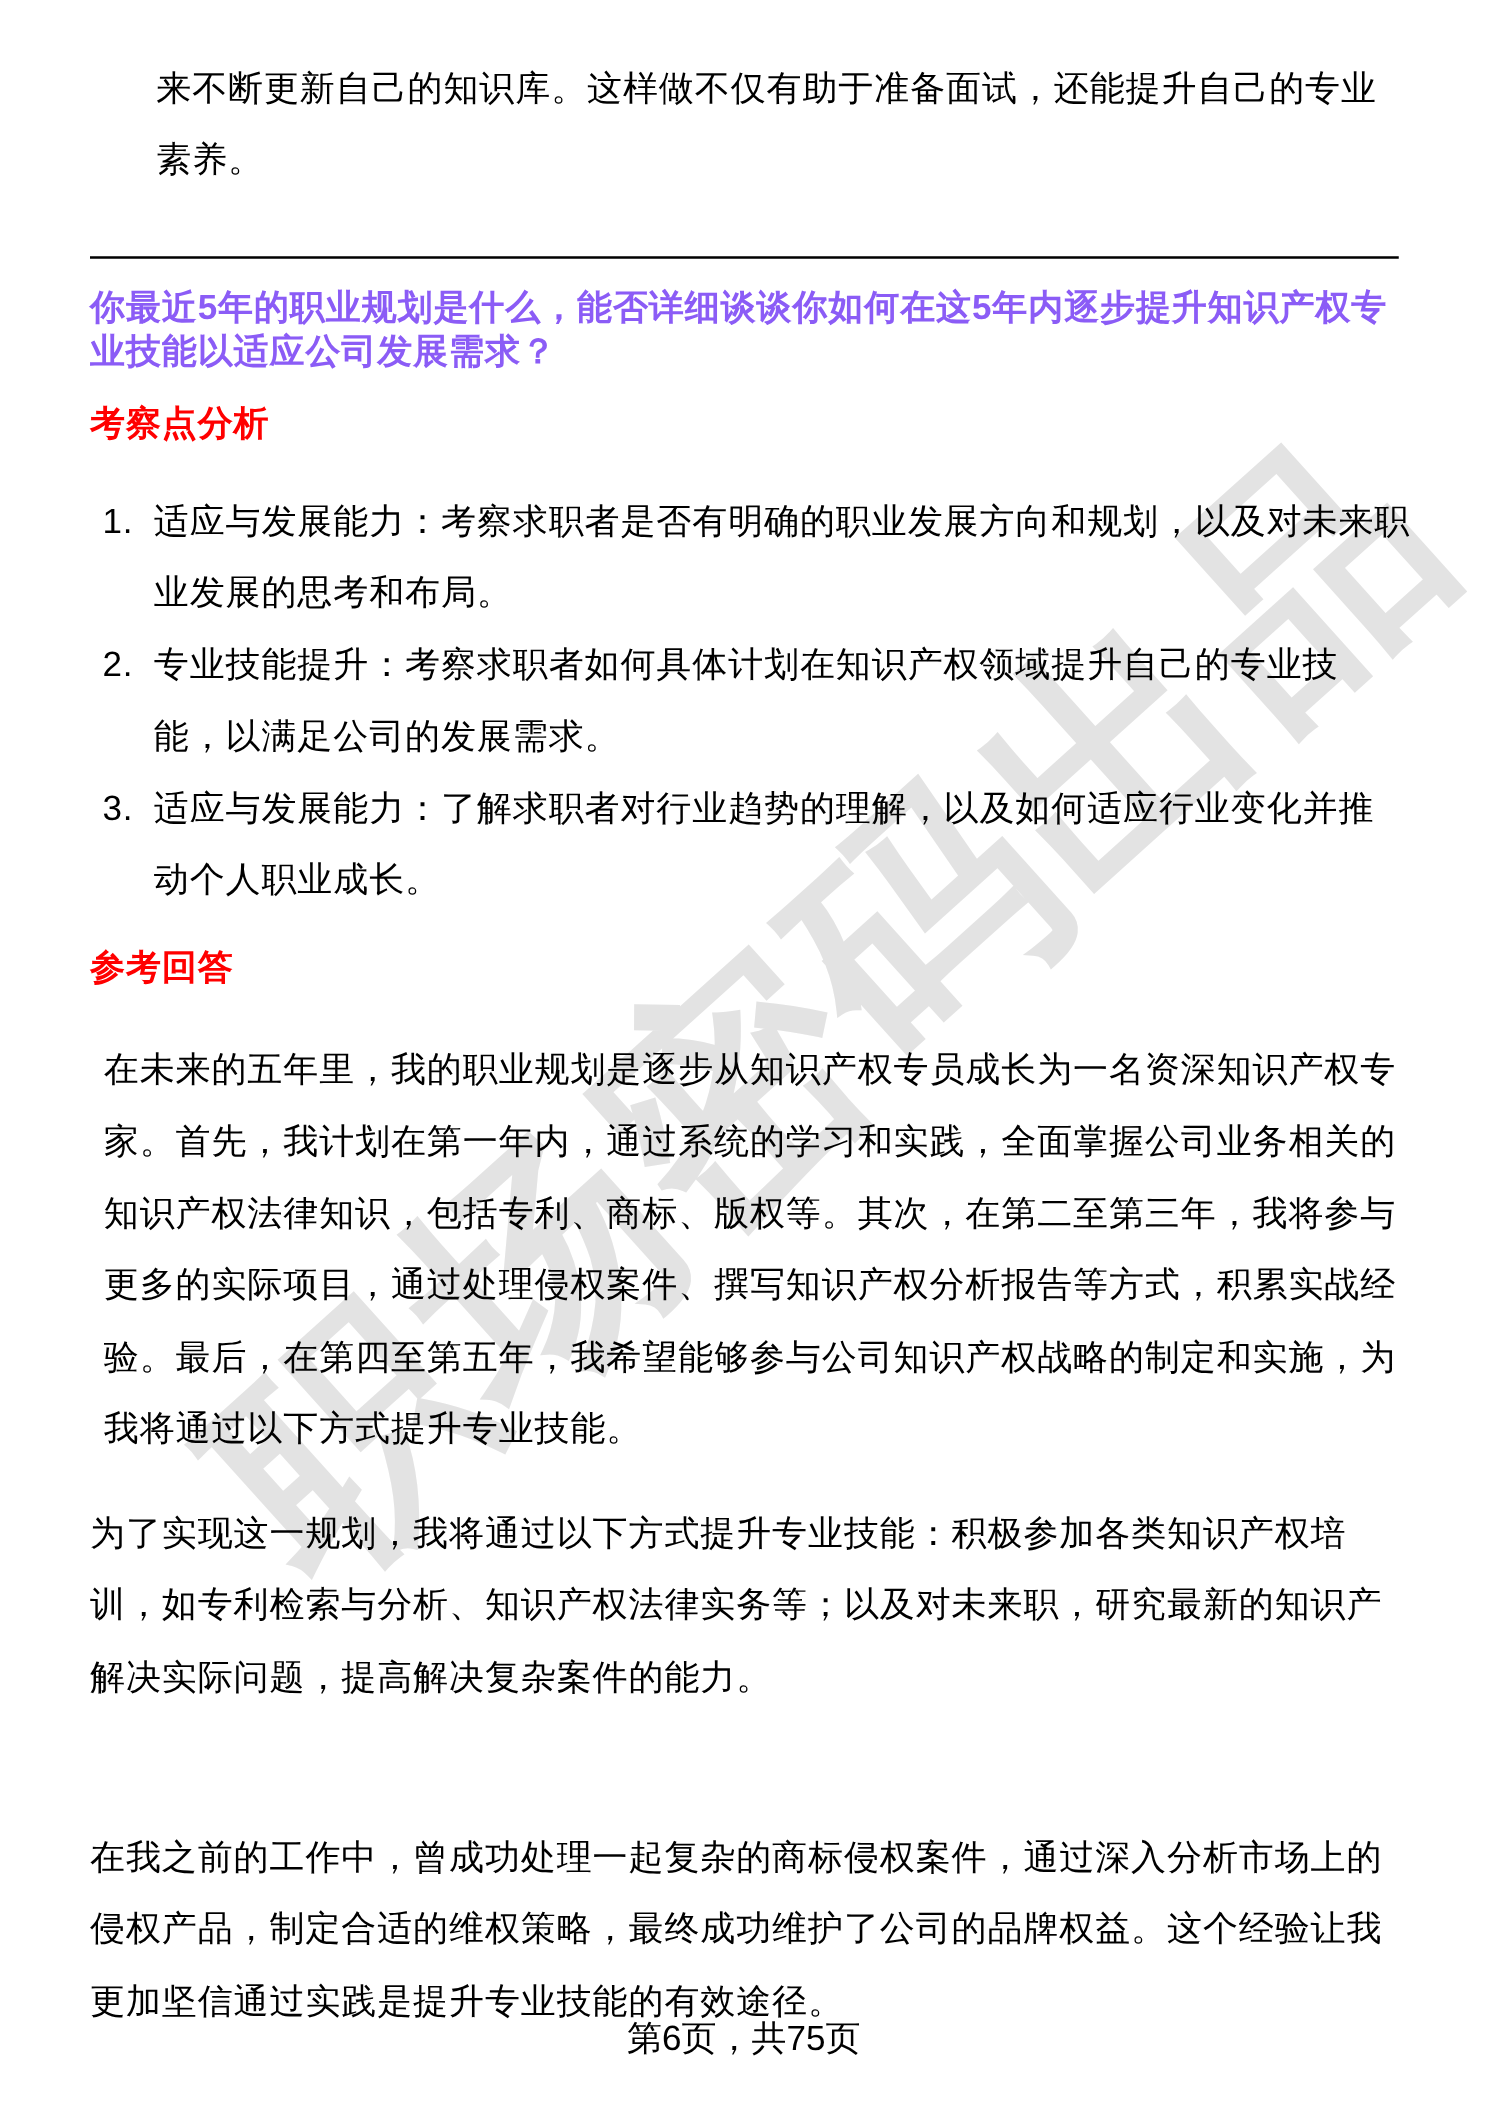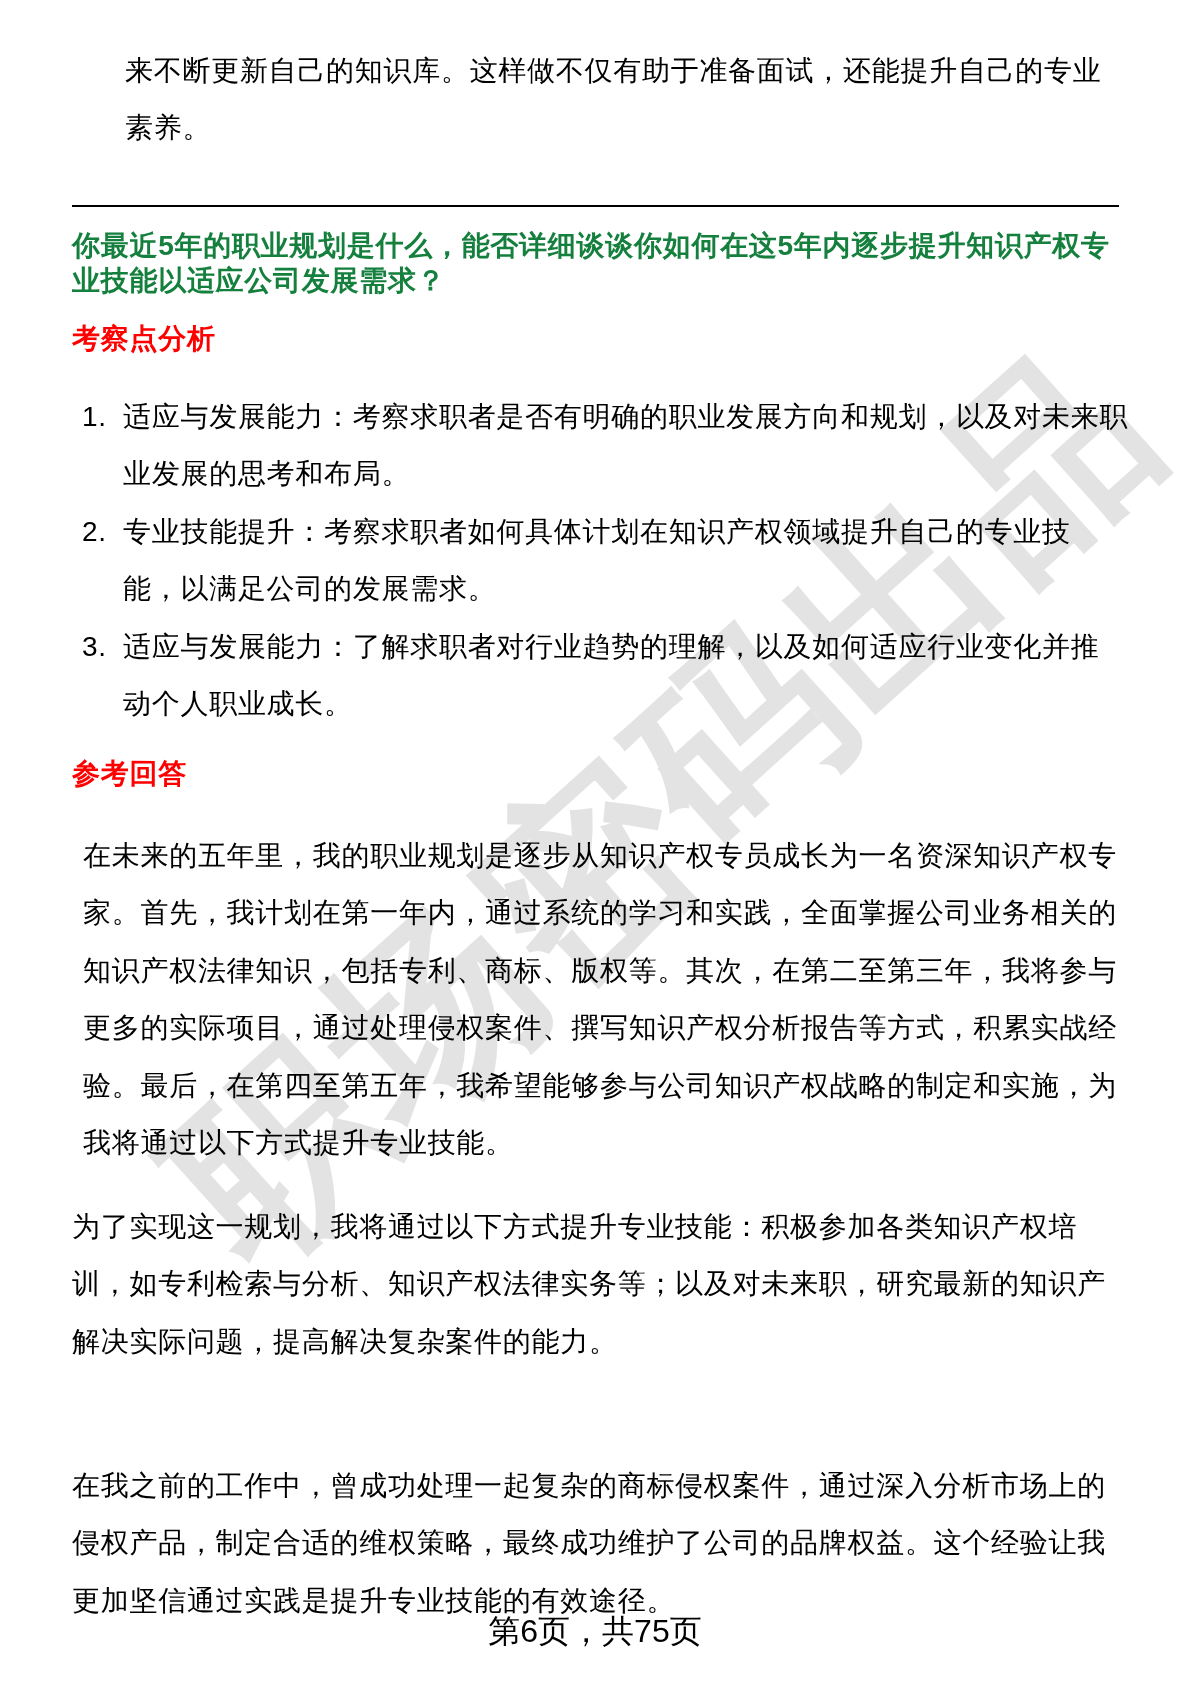--- a/index.html
+++ b/index.html
@@ -30,21 +30,21 @@
   .bodytext { font-size: 28px; line-height: 57.4px; letter-spacing: 0.72px; }
   .line { white-space: nowrap; }
 
   .p-continued { position: absolute; left: 125px; top: 42px; width: 1040px; }
 
   .divider { position: absolute; left: 72px; top: 205px; width: 1047px; height: 2px; background: #000000; }
 
   .question {
     position: absolute; left: 72px; top: 229px; width: 1060px;
     font-size: 28px; font-weight: bold; line-height: 34.5px; letter-spacing: 0.72px;
-    color: #15803d;
+    color: #8b5cf6;
   }
 
   .sec-title {
     position: absolute; left: 72px; margin: 0;
     font-size: 28px; font-weight: bold; line-height: 36px; letter-spacing: 0.72px;
     color: #ff0000;
     text-align: right;
   }
   .sec-analysis { top: 321px; }
   .sec-answer { top: 756px; }
@@ -53,21 +53,21 @@
   .point-item { display: flex; }
   .point-num { flex: 0 0 41px; width: 41px; }
   .point-lines { flex: 1 1 auto; }
 
   .para-a { position: absolute; left: 72px; top: 827px;  width: 1070px; margin-left: 11px; }
   .para-b { position: absolute; left: 72px; top: 1198px; width: 1070px; }
   .para-c { position: absolute; left: 72px; top: 1457px; width: 1070px; }
 
   .footer {
     position: absolute; left: 0; top: 1615px; width: 1190px;
-    text-align: center; font-size: 32px; line-height: 32px; color: #000000;
+    text-align: center; font-size: 28px; line-height: 32px; color: #000000;
   }
 </style>
 </head>
 <body>
 
 <div class="page">
 
   <div class="watermark">职场密码出品</div>
 
   <div class="content">

